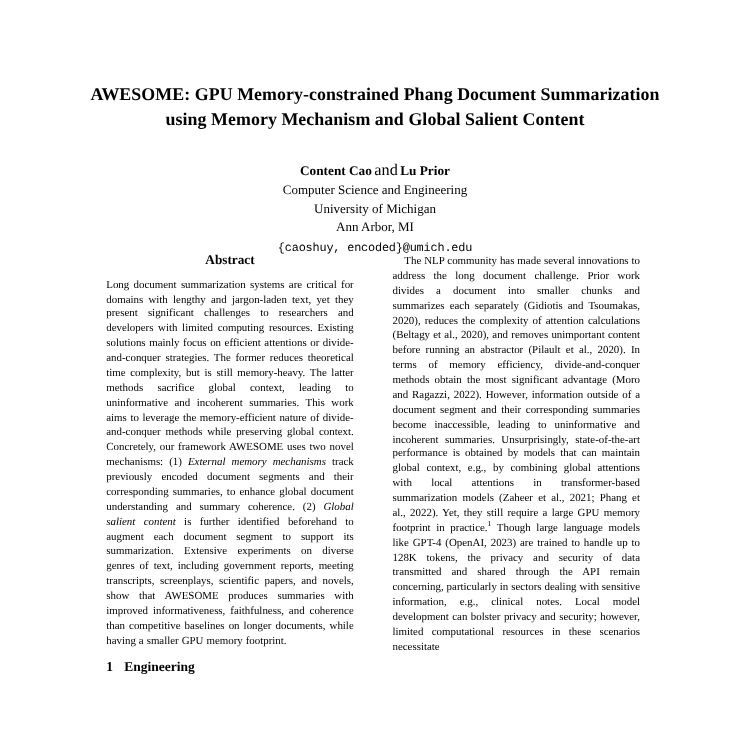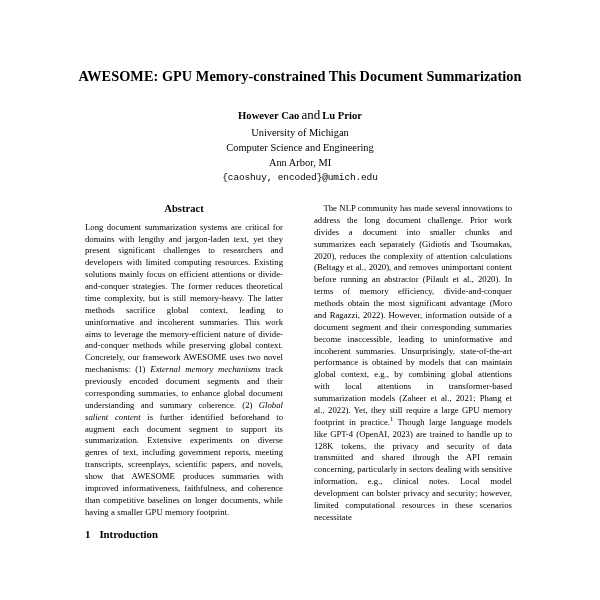--- a/index.html
+++ b/index.html
@@ -118,41 +118,42 @@
   }
   .section-num { display: inline-block; }
 </style>
 </head>
 <body>
 
 <div class="page">
 
   <div class="title-block">
     <h1 class="paper-title">
-      <span class="title-line">AWESOME: GPU Memory-constrained This Document Summarization</span>
+      <span class="title-line">AWESOME: GPU Memory-constrained Phang Document Summarization</span>
+      <span class="title-line">using Memory Mechanism and Global Salient Content</span>
     </h1>
 
     <div class="authors">
-      <div class="author-names"><span>However Cao</span><span class="conj">and</span><span>Lu Prior</span></div>
+      <div class="author-names"><span>Content Cao</span><span class="conj">and</span><span>Lu Prior</span></div>
+      <div class="affil-line">Computer Science and Engineering</div>
       <div class="affil-line">University of Michigan</div>
-      <div class="affil-line">Computer Science and Engineering</div>
       <div class="affil-line">Ann Arbor, MI</div>
       <div class="email-line">{caoshuy, encoded}@umich.edu</div>
     </div>
   </div>
 
   <div class="columns">
 
     <div class="col col-left">
       <div class="abstract-heading">Abstract</div>
       <p class="body-text"><span>Long document summarization systems are critical for domains with lengthy and jargon-laden text, yet they present significant challenges to researchers and developers with limited computing resources. Existing solutions mainly focus on efficient attentions or divide-and-conquer strategies. The former reduces theoretical time complexity, but is still memory-heavy. The latter methods sacrifice global context, leading to uninformative and incoherent summaries. This work aims to leverage the memory-efficient nature of divide-and-conquer methods while preserving global context. Concretely, our framework AWESOME uses two novel mechanisms: (1) </span><span class="it">External memory mechanisms</span><span> track previously encoded document segments and their corresponding summaries, to enhance global document understanding and summary coherence. (2) </span><span class="it">Global salient content</span><span> is further identified beforehand to augment each document segment to support its summarization. Extensive experiments on diverse genres of text, including government reports, meeting transcripts, screenplays, scientific papers, and novels, show that AWESOME produces summaries with improved informativeness, faithfulness, and coherence than competitive baselines on longer documents, while having a smaller GPU memory footprint.</span></p>
 
       <div class="section-heading">
         <span class="section-num">1</span>
-        <span>Introduction</span>
+        <span>Engineering</span>
       </div>
     </div>
 
     <div class="col col-right">
       <p class="body-text">&nbsp;&nbsp;&nbsp;&nbsp;<span>The NLP community has made several innovations to address the long document challenge. Prior work divides a document into smaller chunks and summarizes each separately (Gidiotis and Tsoumakas, 2020), reduces the complexity of attention calculations (Beltagy et al., 2020), and removes unimportant content before running an abstractor (Pilault et al., 2020). In terms of memory efficiency, divide-and-conquer methods obtain the most significant advantage (Moro and Ragazzi, 2022). However, information outside of a document segment and their corresponding summaries become inaccessible, leading to uninformative and incoherent summaries. Unsurprisingly, state-of-the-art performance is obtained by models that can maintain global context, e.g., by combining global attentions with local attentions in transformer-based summarization models (Zaheer et al., 2021; Phang et al., 2022). Yet, they still require a large GPU memory footprint in practice.</span><sup>1</sup><span> Though large language models like GPT-4 (OpenAI, 2023) are trained to handle up to 128K tokens, the privacy and security of data transmitted and shared through the API remain concerning, particularly in sectors dealing with sensitive information, e.g., clinical notes. Local model development can bolster privacy and security; however, limited computational resources in these scenarios necessitate</span></p>
     </div>
 
   </div>
 </div>
 

